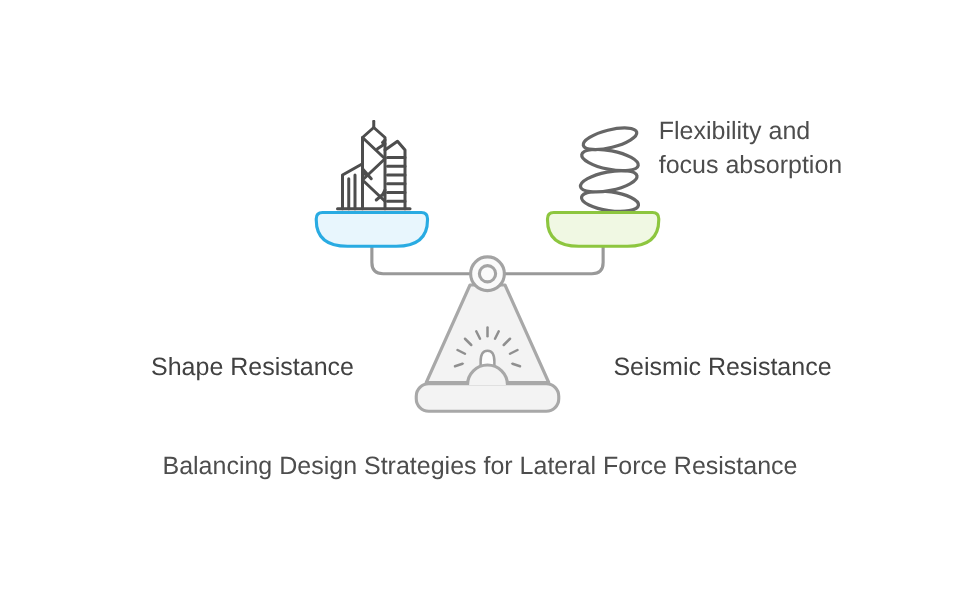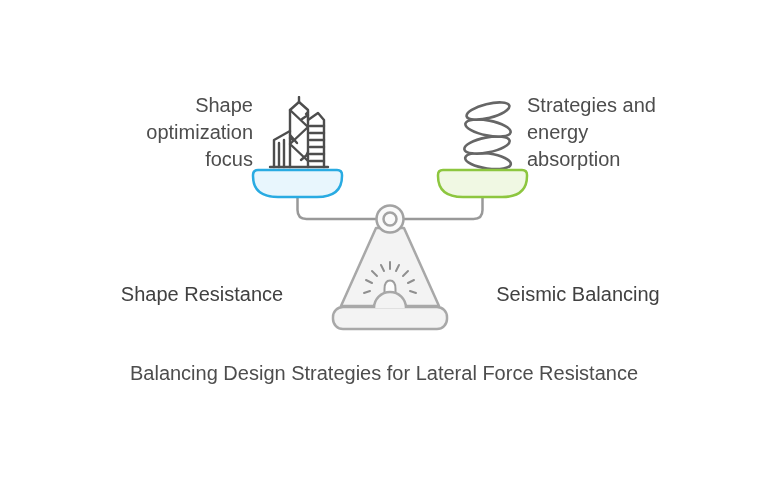--- a/index.html
+++ b/index.html
@@ -29,21 +29,20 @@
     text-align: center;
     width: 768px;
   }
   svg { display: block; }
 </style>
 </head>
 <body>
 
 <div id="canvas">
 
-  <div class="abs annotation" style="top:92px; right:515px; width:150px; text-align:right;">Shape optimization focus</div>
 
   <div class="abs" style="left:266px; top:96px;">
     <svg width="66" height="74" viewBox="0 0 66 74">
       <g fill="none" stroke="#4d4d4d" stroke-width="2.4" stroke-linejoin="round" stroke-linecap="round">
 
         <path d="M4,71 H62"></path>
 
         <path d="M8,71 V44 L24,35"></path>
         <path d="M13,71 V47 M18,71 V44"></path>
 
@@ -62,21 +61,21 @@
     <svg width="72" height="82" viewBox="0 0 72 82">
       <g stroke="#666666" stroke-width="2.6" fill="#ffffff" stroke-linejoin="round">
         <ellipse cx="36" cy="67" rx="23" ry="7.5" transform="rotate(8 36 67)"></ellipse>
         <ellipse cx="35" cy="51" rx="23" ry="7.5" transform="rotate(-11 35 51)"></ellipse>
         <ellipse cx="36" cy="34" rx="23" ry="7.5" transform="rotate(11 36 34)"></ellipse>
         <ellipse cx="36" cy="17" rx="22" ry="7" transform="rotate(-14 36 17)"></ellipse>
       </g>
     </svg>
   </div>
 
-  <div class="abs annotation" style="top:92px; left:527px; width:150px; text-align:left;">Strategies and energy absorption</div>
+  <div class="abs annotation" style="top:92px; left:527px; width:150px; text-align:left;">Flexibility and focus absorption</div>
 
   <div class="abs" style="left:240px; top:160px;">
     <svg width="300" height="180" viewBox="240 160 300 180">
 
       <path d="M297.5,192 V210 Q297.5,219 306.5,219 H473.5 Q482.5,219 482.5,210 V192" fill="none" stroke="#999999" stroke-width="2.5"></path>
 
       <path d="M376,228 L341,306 H439 L404,228 Z" fill="#f3f3f3" stroke="#a8a8a8" stroke-width="2.5" stroke-linejoin="round"></path>
 
       <g stroke="#8f8f8f" stroke-width="2" stroke-linecap="round">
         <path d="M370,291 L364,293"></path>
@@ -101,17 +100,17 @@
       <circle cx="390" cy="219" r="6.5" fill="#fafafa" stroke="#a3a3a3" stroke-width="2.5"></circle>
 
       <path d="M253,175 Q253,170 258,170 H337 Q342,170 342,175 V176 Q342,197 317,197 H278 Q253,197 253,176 Z" fill="#e8f6fd" stroke="#29abe2" stroke-width="2.5"></path>
 
       <path d="M438,175 Q438,170 443,170 H522 Q527,170 527,175 V176 Q527,197 502,197 H463 Q438,197 438,176 Z" fill="#f0f8e3" stroke="#8dc63f" stroke-width="2.5"></path>
     </svg>
   </div>
 
   <div class="abs side-label" style="left:52px; top:283px; width:300px;">Shape Resistance</div>
 
-  <div class="abs side-label" style="left:428px; top:283px; width:300px;">Seismic Balancing</div>
+  <div class="abs side-label" style="left:428px; top:283px; width:300px;">Seismic Resistance</div>
 
   <div class="abs caption" style="left:0px; top:362px;">Balancing Design Strategies for Lateral Force Resistance</div>
 
 </div>
 
 </body></html>

